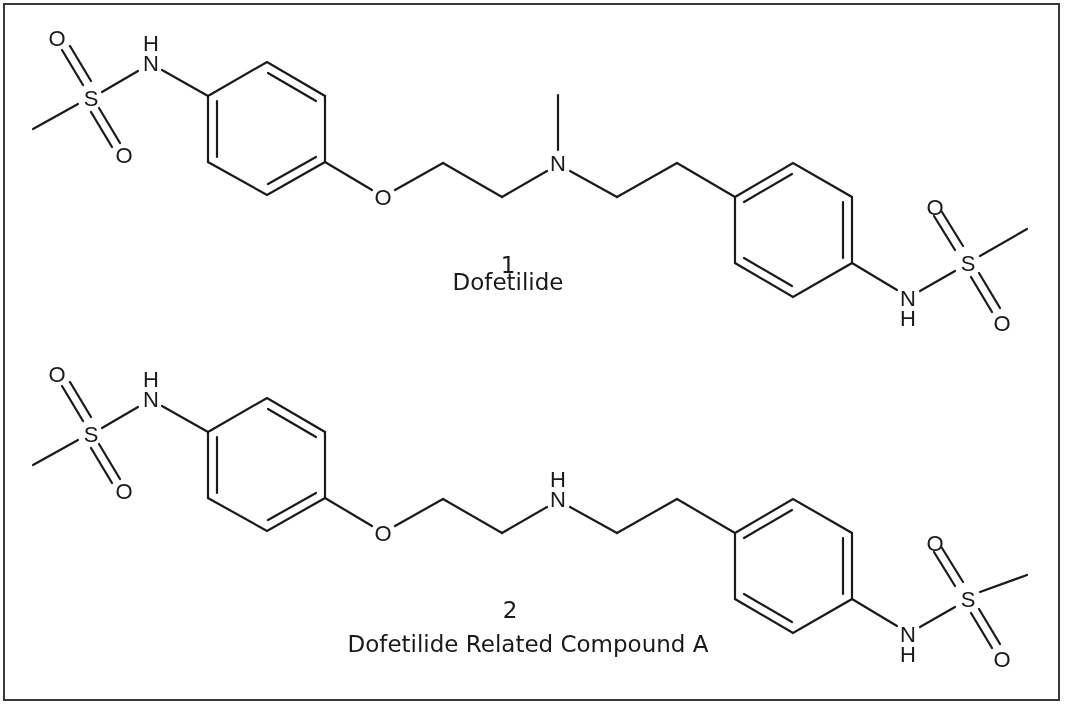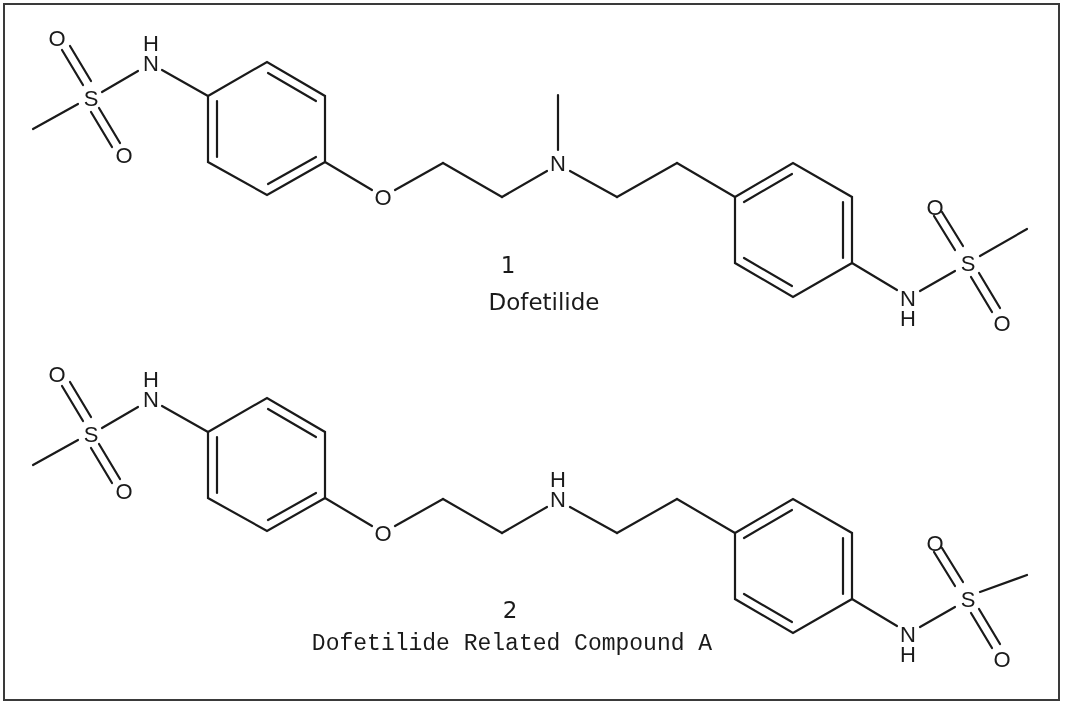--- a/index.html
+++ b/index.html
@@ -133,15 +133,15 @@
       <text class="atom" x="935" y="203">O</text>
       <text class="atom" x="968" y="259">S</text>
       <text class="atom" x="1002" y="319">O</text>
       <text class="atom" x="908" y="294">N</text>
       <text class="atom" x="908" y="314">H</text>
     </g>
   </g>
 </svg>
 
 <div class="label" style="left:508px; top:252px;">1</div>
-<div class="label" style="left:508px; top:289px;margin-left:36px;">Dofetilide</div>
+<div class="label" style="left:508px; top:269px;">Dofetilide</div>
 <div class="label" style="left:510px; top:597px;">2</div>
-<div class="label" style="left:512px; top:631px;font-family:Liberation Mono, monospace;">Dofetilide Related Compound A</div>
+<div class="label" style="left:528px; top:631px;">Dofetilide Related Compound A</div>
 
 </body></html>

